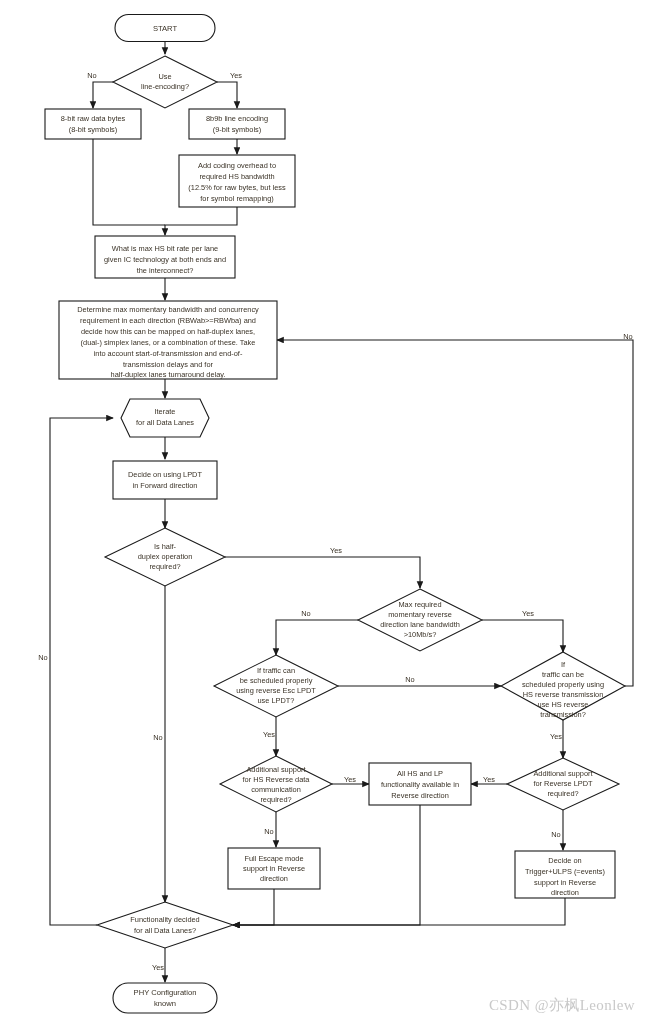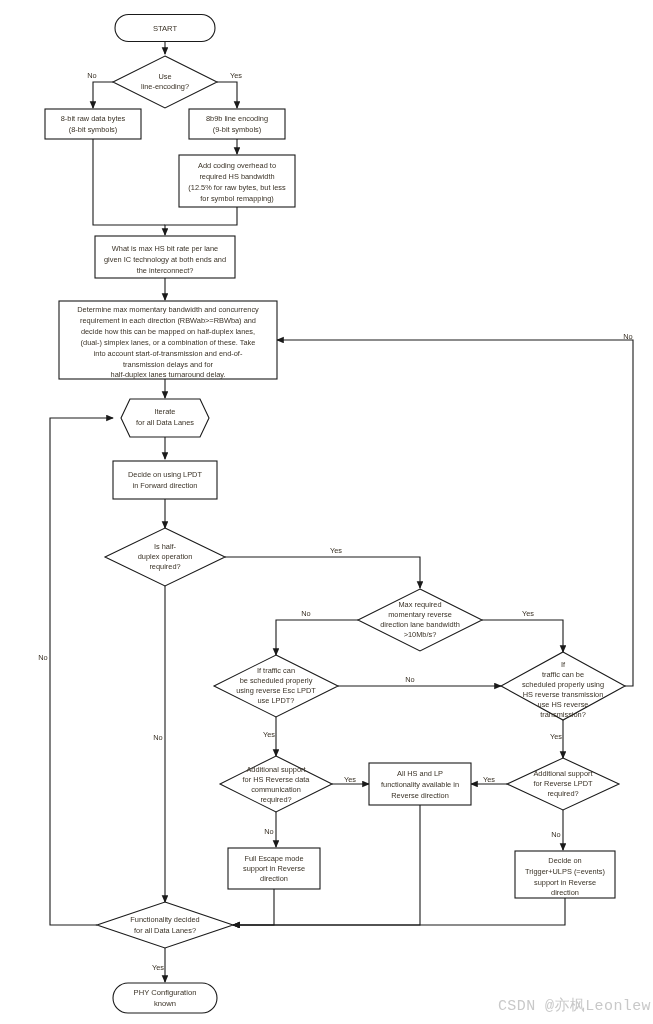--- a/index.html
+++ b/index.html
@@ -45,23 +45,23 @@
   }
   .edge-label {
     font-family: "Liberation Sans", sans-serif;
     font-size: 7.4px;
     fill: #3a3226;
     text-anchor: middle;
     dominant-baseline: middle;
   }
   .watermark {
     position: absolute;
-    right: 2px;
+    right: 18px;
     bottom: 9px;
-    font-family: Liberation Mono, monospace;
+    font-family: Liberation Serif, serif;
     font-size: 15px;
     color: #c9c9c9;
     letter-spacing: 0.4px;
     white-space: nowrap;
     user-select: none;
   }
 </style>
 </head>
 <body>
 

